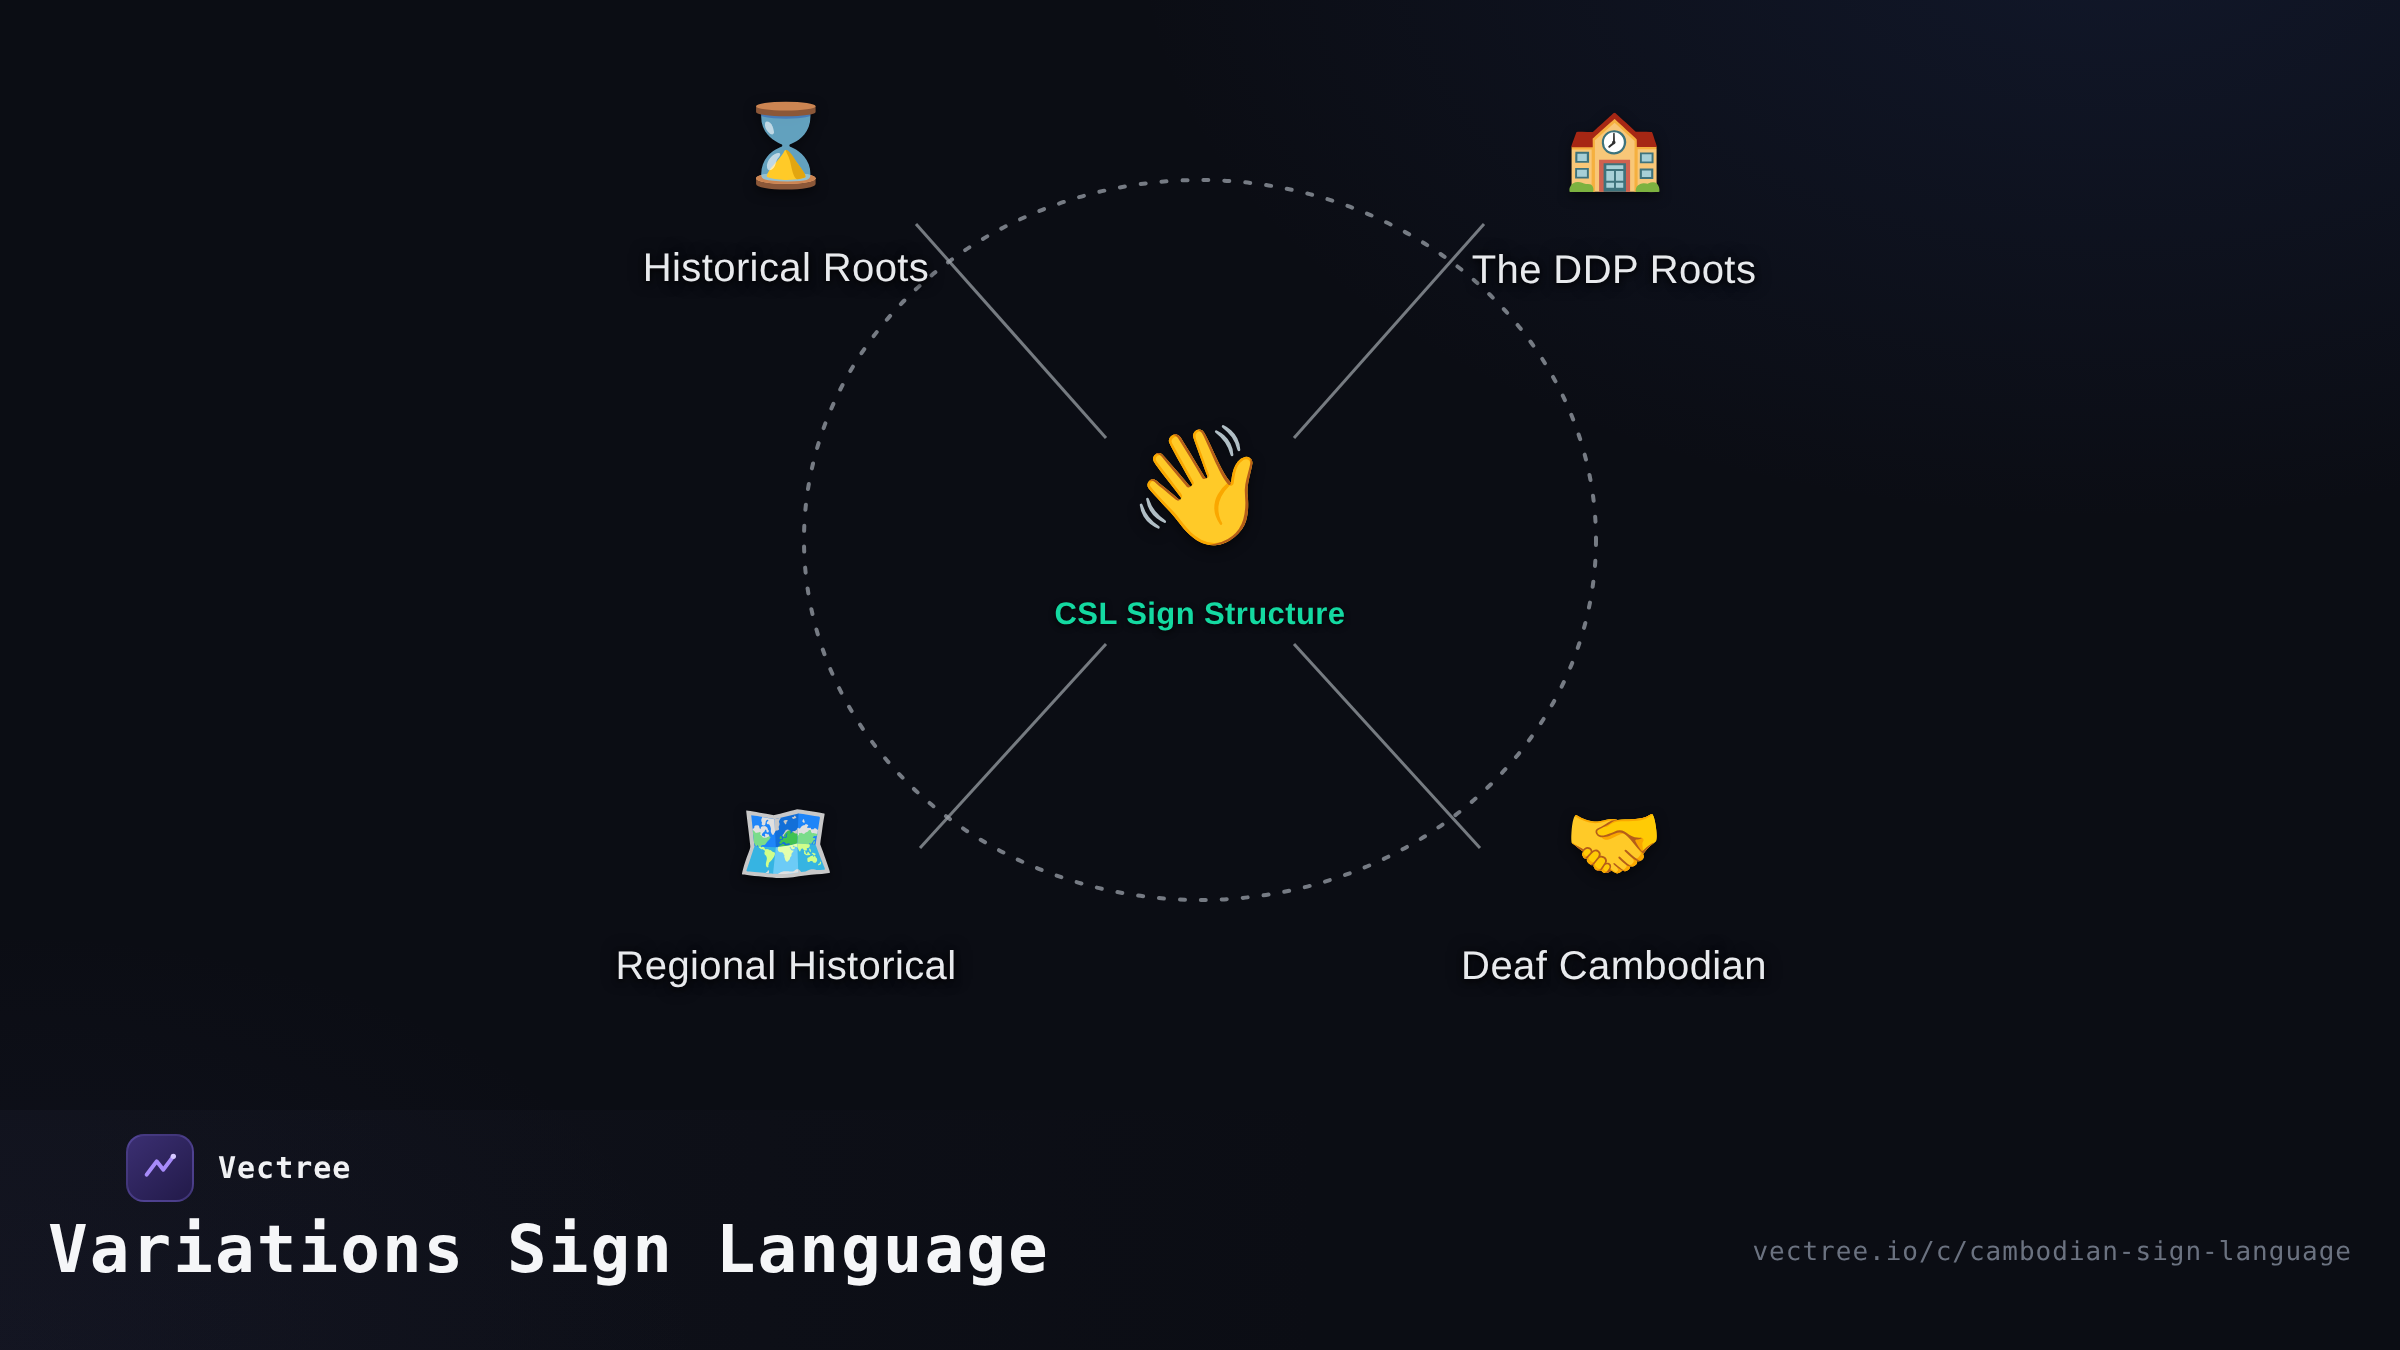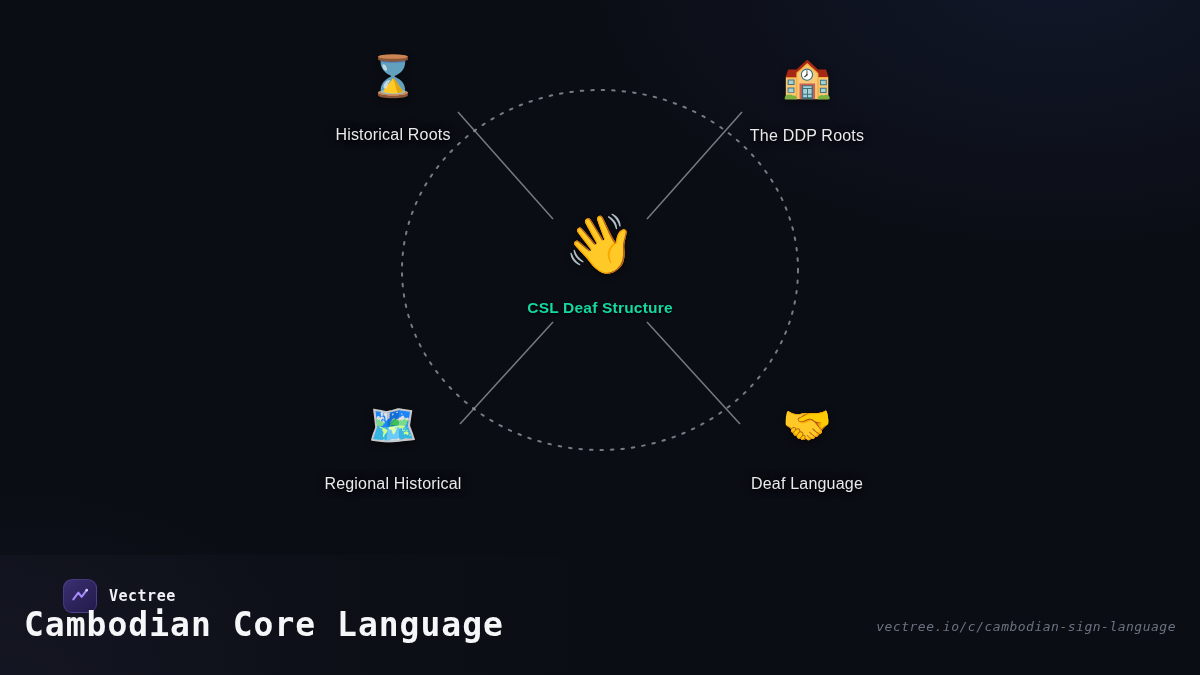--- a/index.html
+++ b/index.html
@@ -30,21 +30,21 @@
     align-items: center;
     cursor: pointer;
   }
   .node .emoji {
     font-size: 40px;
     line-height: 1;
     filter: drop-shadow(0 2px 3px rgba(0,0,0,.5));
   }
   .node .label {
     margin-top: 30px;
-    font-size: 16px;
+    font-size: 20px;
     color: #e8eaed;
     letter-spacing: .2px;
     text-shadow: 0 1px 3px rgba(0,0,0,.9), 0 0 8px rgba(0,0,0,.6);
     white-space: nowrap;
   }
   .node.center .emoji { font-size: 58px; }
   .node.center .label {
     margin-top: 26px;
     font-size: 15.5px;
     font-weight: 700;
@@ -89,68 +89,67 @@
     letter-spacing: 1px;
     white-space: nowrap;
   }
   .deck-url {
     position: absolute;
     right: 24px; top: 64px;
     font-family: "DejaVu Sans Mono", monospace;
     font-size: 13px;
     color: #6b7280;
     letter-spacing: .5px;
-    font-style: italic;
   }
 </style>
 </head>
 <body>
 
 <div class="stage">
 
   <svg class="links">
     <ellipse cx="600" cy="270" rx="198" ry="180" fill="none" stroke="#8a8f98" stroke-width="2" stroke-dasharray="2.5 8" stroke-linecap="round" opacity="0.85"></ellipse>
     <line x1="553" y1="219" x2="458" y2="112" stroke="#9aa0a6" stroke-width="1.5" opacity="0.75"></line>
     <line x1="647" y1="219" x2="742" y2="112" stroke="#9aa0a6" stroke-width="1.5" opacity="0.75"></line>
     <line x1="553" y1="322" x2="460" y2="424" stroke="#9aa0a6" stroke-width="1.5" opacity="0.75"></line>
     <line x1="647" y1="322" x2="740" y2="424" stroke="#9aa0a6" stroke-width="1.5" opacity="0.75"></line>
   </svg>
 
   <div class="node center" style="left:600px; top:266px;">
     <div class="emoji">👋</div>
-    <div class="label">CSL Deaf Structure</div>
+    <div class="label">CSL Sign Structure</div>
   </div>
 
   <div class="node" style="left:393px; top:100px;">
     <div class="emoji">⌛</div>
     <div class="label">Historical Roots</div>
   </div>
 
   <div class="node" style="left:807px; top:101px;">
     <div class="emoji">🏫</div>
     <div class="label">The DDP Roots</div>
   </div>
 
   <div class="node" style="left:393px; top:449px;">
     <div class="emoji">🗺️</div>
     <div class="label">Regional Historical</div>
   </div>
 
   <div class="node" style="left:807px; top:449px;">
     <div class="emoji">🤝</div>
-    <div class="label">Deaf Language</div>
+    <div class="label">Deaf Cambodian</div>
   </div>
 
   <div class="footer">
-    <div class="brand-row" style="top:24px;padding-left:39px;">
+    <div class="brand-row" style="top:12px;padding-left:39px;">
       <div class="logo-badge">
         <svg width="20" height="20" viewBox="0 0 24 24">
           <path d="M4 16 L10 8 L14 13 L20 5" fill="none" stroke="#a78bfa" stroke-width="2.4" stroke-linecap="round" stroke-linejoin="round"></path>
           <circle cx="20" cy="5" r="1.6" fill="#d6c9ff"></circle>
         </svg>
       </div>
       <span class="brand-name">Vectree</span>
     </div>
-    <div class="deck-title">Cambodian Core Language</div>
+    <div class="deck-title">Variations Sign Language</div>
     <div class="deck-url">vectree.io/c/cambodian-sign-language</div>
   </div>
 
 </div>
 
 </body></html>

